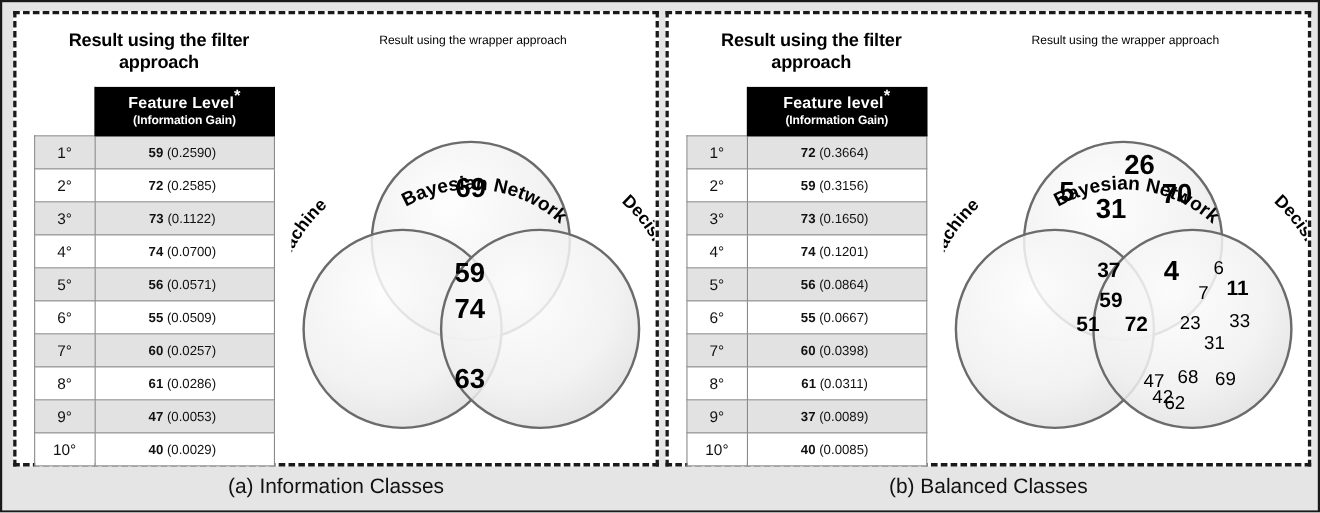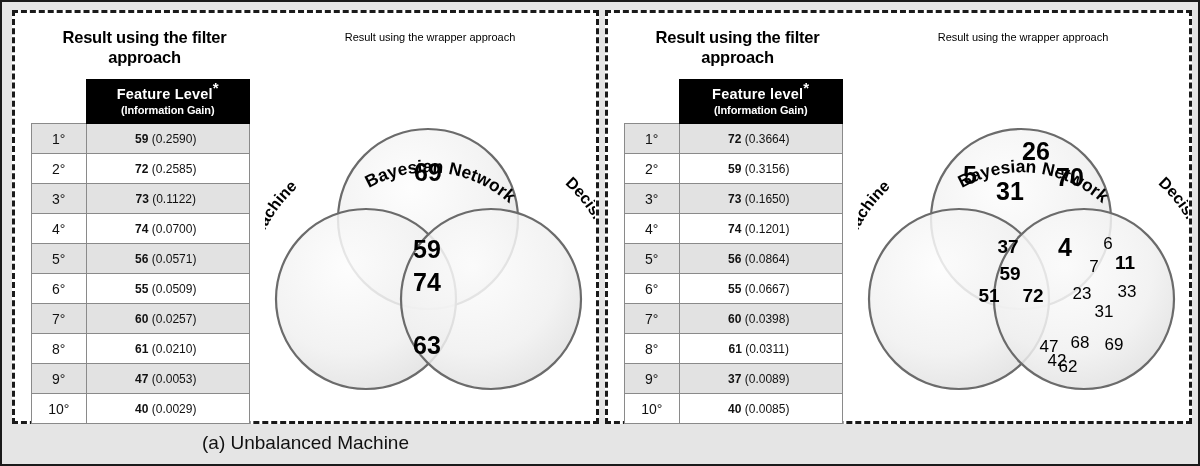--- a/index.html
+++ b/index.html
@@ -123,21 +123,21 @@
           <tr class="even">
               <td class="rank">6°</td>
               <td class="val"><b>55</b> <span>(0.0509)</span></td>
             </tr>
           <tr class="odd">
               <td class="rank">7°</td>
               <td class="val"><b>60</b> <span>(0.0257)</span></td>
             </tr>
           <tr class="even">
               <td class="rank">8°</td>
-              <td class="val"><b>61</b> <span>(0.0210)</span></td>
+              <td class="val"><b>61</b> <span>(0.0286)</span></td>
             </tr>
           <tr class="odd">
               <td class="rank">9°</td>
               <td class="val"><b>47</b> <span>(0.0053)</span></td>
             </tr>
           <tr class="even">
               <td class="rank">10°</td>
               <td class="val"><b>40</b> <span>(0.0029)</span></td>
             </tr>
         </tbody>
@@ -284,15 +284,16 @@
         <div class="vnum small" style="left:199px;top:264px;margin-top:46px;">42</div>
         <div class="vnum small" style="left:246px;top:261px;">31</div>
         <div class="vnum small" style="left:191px;top:296px;">47</div>
         <div class="vnum small" style="left:222px;top:292px;">68</div>
         <div class="vnum small" style="left:256px;top:294px;">69</div>
         <div class="vnum small" style="left:210px;top:316px;">62</div>
       </div>
     </div>
   </div>
 
-  <div id="caption-a" class="caption">(a) Unbalanced Machine</div>
+  <div id="caption-a" class="caption">(a) Information Classes</div>
+  <div id="caption-b" class="caption">(b) Balanced Classes</div>
 
 </div>
 
 </body></html>

